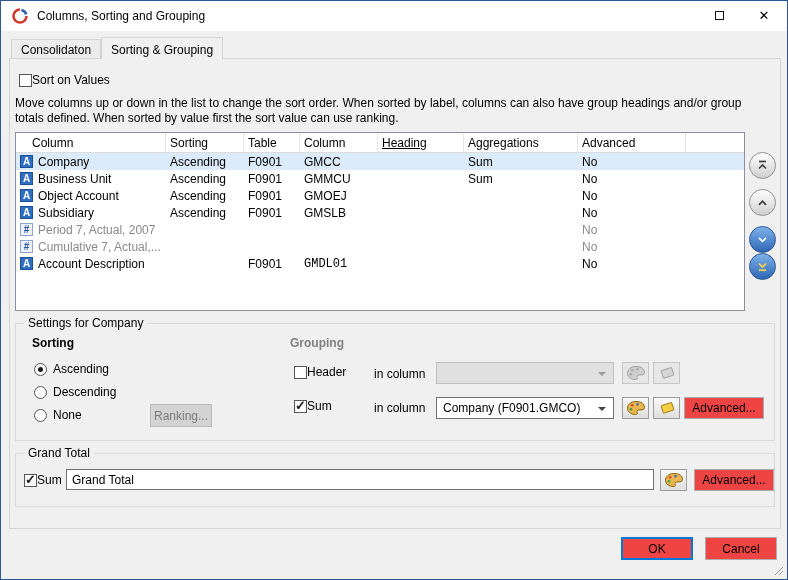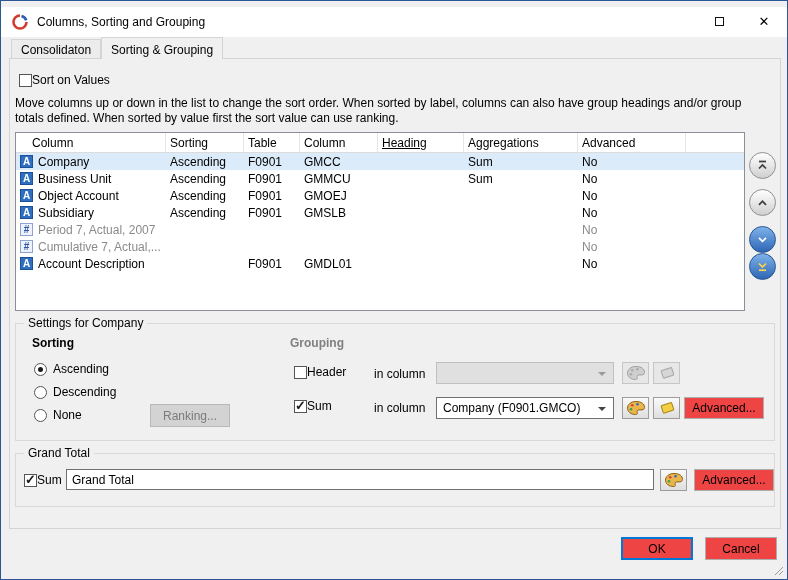--- a/index.html
+++ b/index.html
@@ -1,21 +1,21 @@
 <!DOCTYPE html>
 <html><head>
 <meta charset="utf-8">
 <style>
   *{margin:0;padding:0;box-sizing:border-box;}
   html,body{width:788px;height:580px;}
   body{font-family:"Liberation Sans",sans-serif;font-size:12px;color:#000;background:#f0f0f0;}
   .window{position:relative;width:788px;height:580px;background:#f0f0f0;border:1px solid #2b5797;overflow:hidden;}
 
   
-  .titlebar{position:absolute;left:0;top:0;width:100%;height:30px;background:#fff;margin-top:6px;}
+  .titlebar{position:absolute;left:0;top:0;width:100%;height:30px;background:#fff;}
   .app-icon{position:absolute;left:11px;top:7px;}
   .title-text{position:absolute;left:36px;top:8px;font-size:12px;white-space:nowrap;}
   .win-btn{position:absolute;top:0;height:29px;width:46px;display:flex;align-items:center;justify-content:center;cursor:default;}
   .btn-max{right:45px;}
   .btn-close{right:0;}
   .max-glyph{width:9px;height:9px;border:1px solid #111;display:block;}
   .close-glyph{font-size:13px;line-height:1;}
 
   
   .panel{position:absolute;left:8px;top:57px;width:772px;height:471px;border:1px solid #d4d4d4;}
@@ -199,21 +199,21 @@
           <div class="tcell" style="width: 108px;">No</div>
           <div class="tcell" style="width: 58px;"></div>
         </div>
         <div class="trow">
           <div class="tcell" style="width: 150px;">
             <span class="row-icon alpha">A</span>
             <span>Account Description</span>
           </div>
           <div class="tcell" style="width: 78px;"></div>
           <div class="tcell" style="width: 56px;">F0901</div>
-          <div class="tcell" style="width: 78px;">GMDL01</div>
+          <div class="tcell" style="width: 78px; font-family: Liberation Mono, monospace;">GMDL01</div>
           <div class="tcell" style="width: 86px;"></div>
           <div class="tcell" style="width: 114px;"></div>
           <div class="tcell" style="width: 108px;">No</div>
           <div class="tcell" style="width: 58px;"></div>
         </div>
       </div>
   </div>
 
   <div class="move-btn" style="top:151px;">
     <svg width="13" height="13" viewBox="0 0 13 13">
@@ -248,21 +248,21 @@
       <span>Ascending</span>
     </label>
     <label class="radio-row" style="left:18px;top:61px;">
       <span class="radio-dot"></span>
       <span>Descending</span>
     </label>
     <label class="radio-row" style="left:18px;top:84px;">
       <span class="radio-dot"></span>
       <span>None</span>
     </label>
-    <div class="btn disabled" style="left:134px;top:80px;width:80px;height:23px;">Ranking...</div>
+    <div class="btn disabled" style="left:134px;top:80px;width:62px;height:23px;">Ranking...</div>
 
     <label class="cb-row" style="left:278px;top:41px;">
       <span class="checkbox"></span>
       <span>Header</span>
     </label>
     <span class="plain-label" style="left:358px;top:43px;">in column</span>
     <div class="combo disabled" style="left:420px;top:38px;width:178px;">
       <span class="combo-text"></span>
       <span class="combo-arrow"></span>
     </div>

